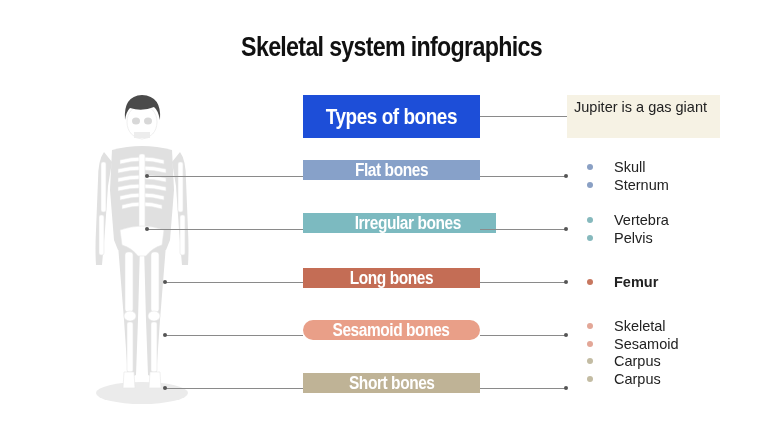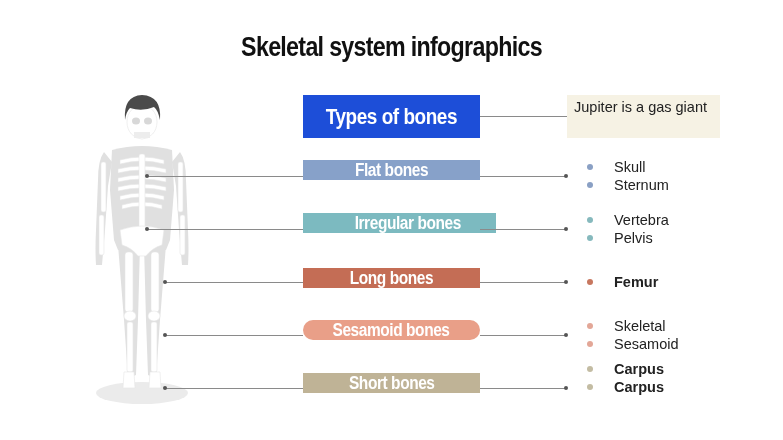--- a/index.html
+++ b/index.html
@@ -162,21 +162,21 @@
     </div>
 </div>
 
 <div class="hline" style="left:165px; top:388px; width:138px;"></div>
 <div class="dot" style="left:163px; top:386px;"></div>
 <div class="box cat" style="top:373px; background:#bfb396;text-align:right;">
   <span>Short bones</span>
 </div>
 <div class="hline" style="left:480px; top:388px; width:85px;"></div>
 <div class="dot" style="left:564px; top:386px;"></div>
-<div class="items" style="top:360px;font-weight:bold;">
+<div class="items" style="top:352px;">
   <div class="item">
       <span class="bullet" style="background:#c3bca3;"></span>
       <span>Carpus</span>
     </div>
   <div class="item">
       <span class="bullet" style="background:#c3bca3;"></span>
       <span>Carpus</span>
     </div>
 </div>
 

